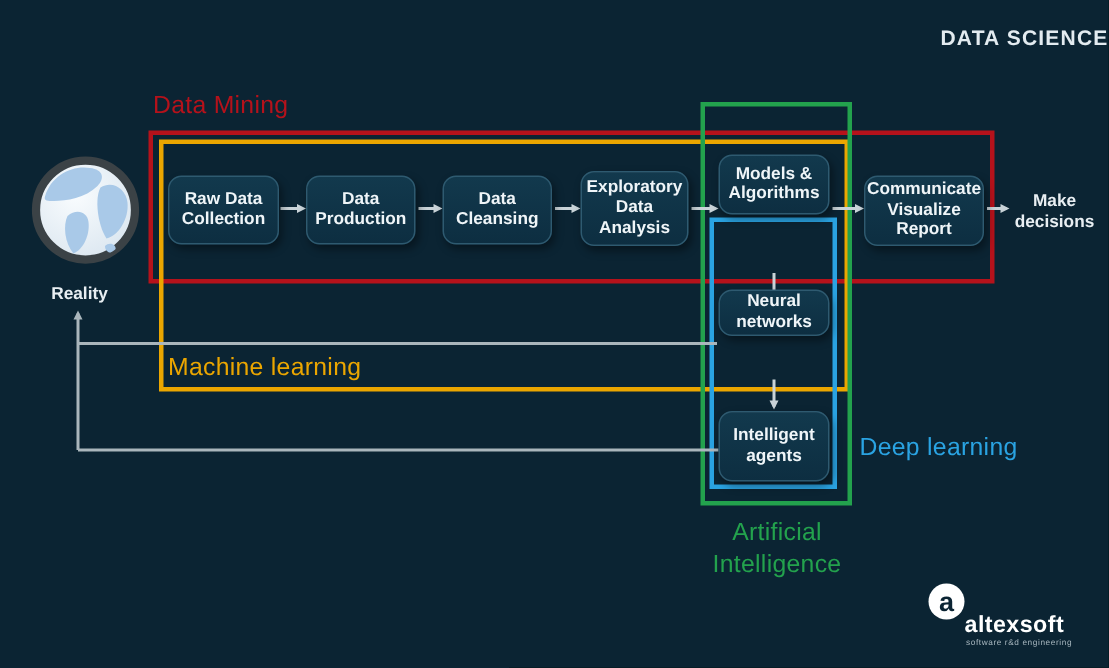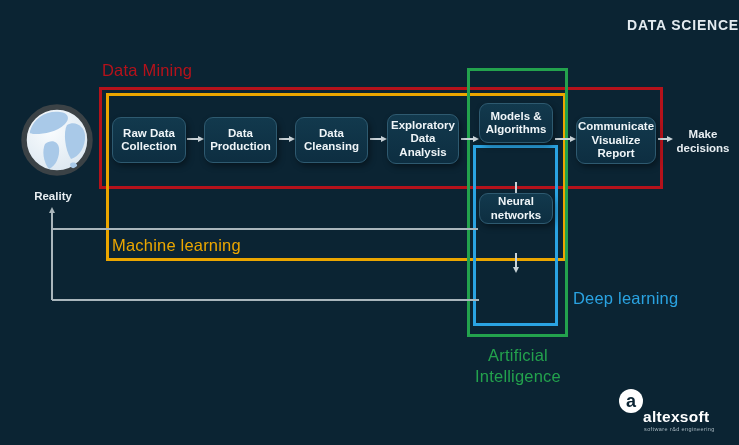--- a/index.html
+++ b/index.html
@@ -91,20 +91,21 @@
   <div class="flowline arrow-h" style="left:658px; top:138px; width:13px;"></div>
   <div class="flowline arrow-v" style="left:515px; top:182px; height:19px;"></div>
   <div class="flowline arrow-v" style="left:515px; top:253px; height:18px;"></div>
 
   <div class="node" style="left:112px; top:117px; width:74px; height:46px;">Raw Data Collection</div>
   <div class="node" style="left:204px; top:117px; width:73px; height:46px;">Data Production</div>
   <div class="node" style="left:295px; top:117px; width:73px; height:46px;">Data Cleansing</div>
   <div class="node" style="left:387px; top:114px; width:72px; height:50px;">Exploratory Data Analysis</div>
   <div class="node" style="left:479px; top:103px; width:74px; height:40px;">Models &amp; Algorithms</div>
   <div class="node" style="left:479px; top:149px; width:74px; height:31px;margin-top:44px;">Neural networks</div>
+  <div class="node" style="left:479px; top:274px; width:74px; height:47px;">Intelligent agents</div>
   <div class="node" style="left:576px; top:117px; width:80px; height:47px;">Communicate Visualize Report</div>
 
   <svg class="abs" style="left:20px; top:103px;" width="74" height="74" viewBox="0 0 74 74">
     <defs>
       <radialGradient id="gg" cx="40%" cy="35%" r="75%">
         <stop offset="0%" stop-color="#f9fcfe"></stop>
           <stop offset="100%" stop-color="#d9e5ef"></stop>
       </radialGradient>
       <clipPath id="gc">
           <circle cx="37" cy="37" r="33"></circle>

